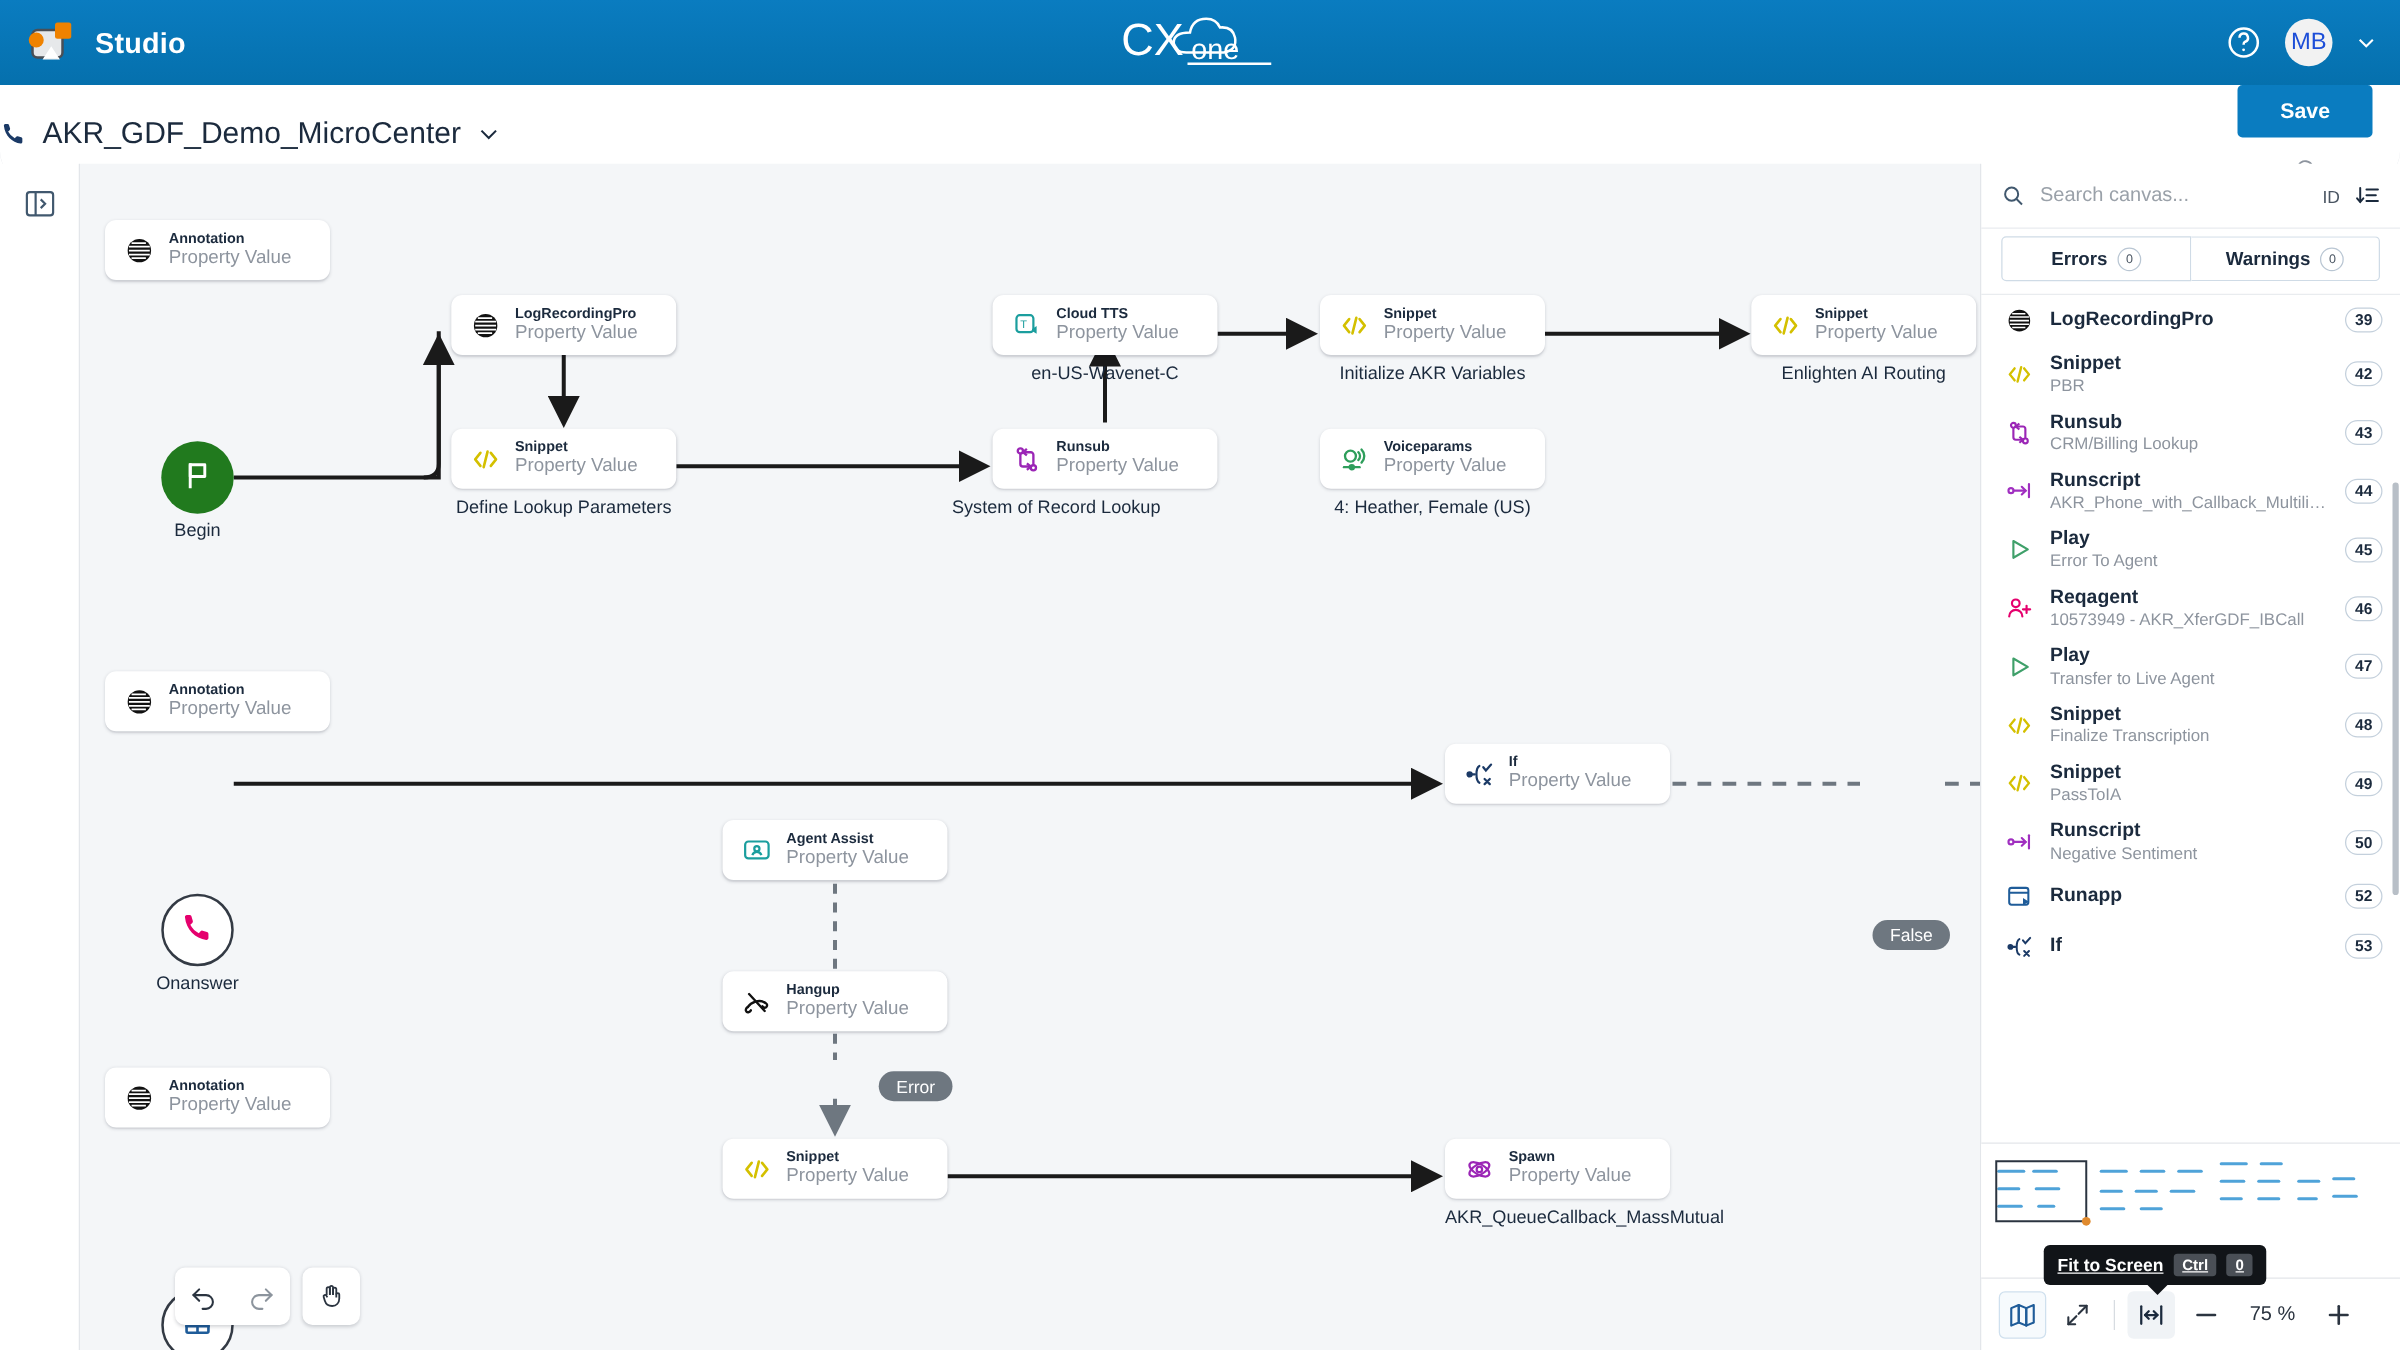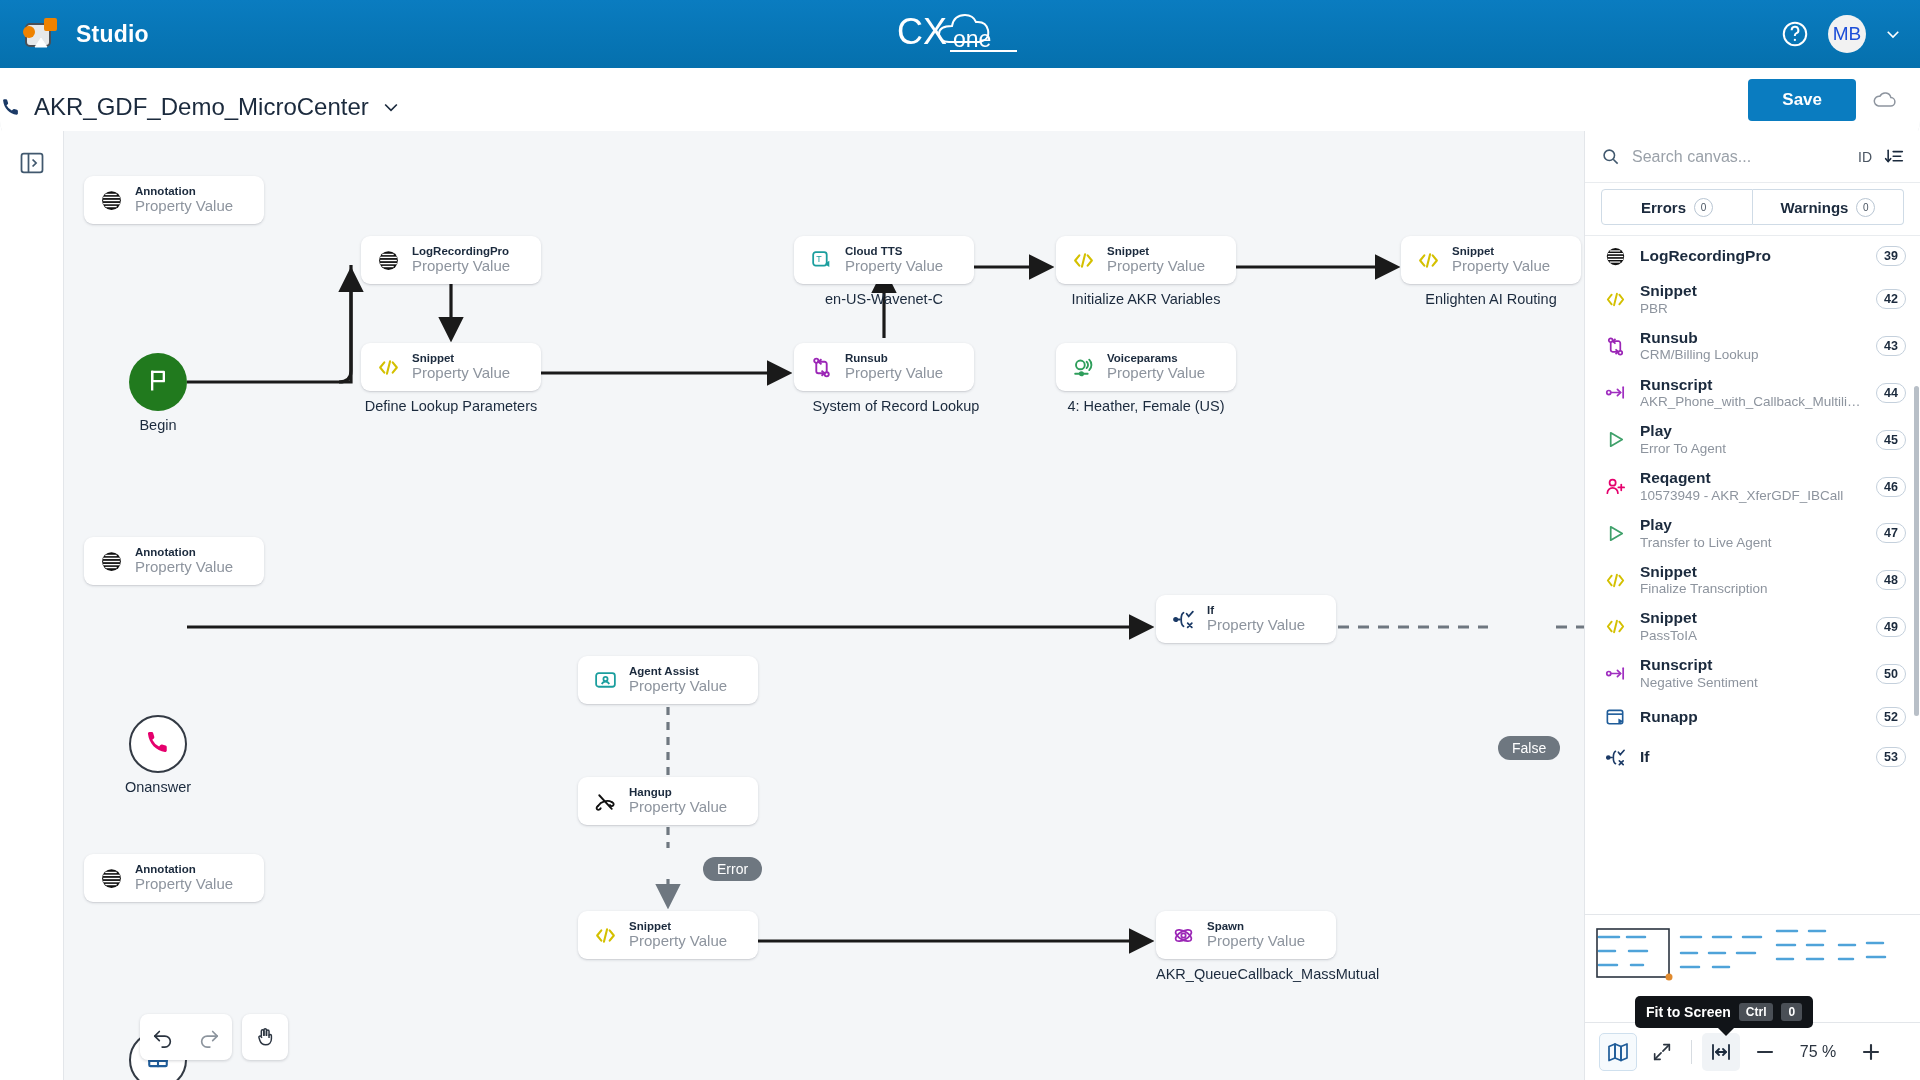--- a/index.html
+++ b/index.html
@@ -37,21 +37,21 @@
     position: absolute; top: 68px; left: 0; width: 1920px; height: 79px;
     background: #fff; border-bottom: 1px solid #e3e6ea;
     display: flex; align-items: center; justify-content: flex-start; border-radius: 26px;
   }
   .flowname { display: flex; align-items: center; gap: 12px; }
   .flowname-text { font-size: 24px; color: #1b2a3d; }
   .phone-ico { width: 22px; height: 22px; }
   .chev-dark { width: 20px; height: 20px; }
   .subbar-right {
     position: absolute; right: 22px; top: 0; height: 63px;
-    display: flex; align-items: center; gap: 16px;
+    display: flex; align-items: center; gap: 16px; flex-direction: column;
   }
   .save-btn {
     background: #0a7cc0; color: #fff; border: none; border-radius: 4px;
     font-size: 17px; font-weight: bold; padding: 11px 34px; cursor: pointer;
     font-family: "Liberation Sans", sans-serif;
   }
   .cloud-ico { width: 26px; height: 20px; }
 
   
   .leftrail {
@@ -175,21 +175,21 @@
   }
   .zb-btn.boxed { border: 1px solid #cfe0ee; background: #f6fafd; }
   .zb-btn.active-bg { background: #f0f3f6; }
   .zb-div { width: 1px; height: 24px; background: #d7dce1; margin: 0 4px; }
   .zoom-pct { font-size: 16px; color: #2b3440; min-width: 56px; text-align: center; }
 
   .tooltip {
     position: absolute; bottom: 52px; left: 50px;
     background: #111418; color: #fff; border-radius: 5px;
     padding: 7px 11px; display: flex; align-items: center; gap: 8px;
-    font-size: 14px; font-weight: bold; white-space: nowrap;
+    font-size: 14px; font-weight: bold; white-space: nowrap; text-decoration: underline;
   }
   .tooltip:after {
     content: ""; position: absolute; bottom: -8px; left: 82px;
     border-left: 9px solid transparent; border-right: 9px solid transparent;
     border-top: 9px solid #111418;
   }
   .kbd {
     background: #4a4f56; border-radius: 3px; padding: 2px 7px;
     font-size: 12px; font-weight: bold; color: #fff;
   }
@@ -381,21 +381,21 @@
             <path d="M17 16.5v-8a2 2 0 0 0-2-2H9"></path>
             <polyline points="12,4 9,6.5 12,9"></polyline>
             <polyline points="12,15 15,17.5 12,20"></polyline>
           </svg>
         </span>
         <span class="node-text">
           <span class="node-title">Runsub</span>
           <span class="node-sub">Property Value</span>
         </span>
       </div>
-      <div class="node-caption" style="left: 742px; top: 267px; width: 180px;">System of Record Lookup</div>
+      <div class="node-caption" style="left: 691px; top: 267px; width: 180px;">System of Record Lookup</div>
       <div class="node" style="left: 992px; top: 105px; width: 180px; height: 48px;">
         <span class="node-ico">
           <svg width="25" height="25" viewBox="0 0 24 24" fill="none" stroke="#d4c000" stroke-width="2" stroke-linecap="round" stroke-linejoin="round">
             <polyline points="8,7 4,12 8,17"></polyline>
             <polyline points="16,7 20,12 16,17"></polyline>
             <line x1="13.5" y1="6" x2="10.5" y2="18"></line>
           </svg>
         </span>
         <span class="node-text">
           <span class="node-title">Snippet</span>

